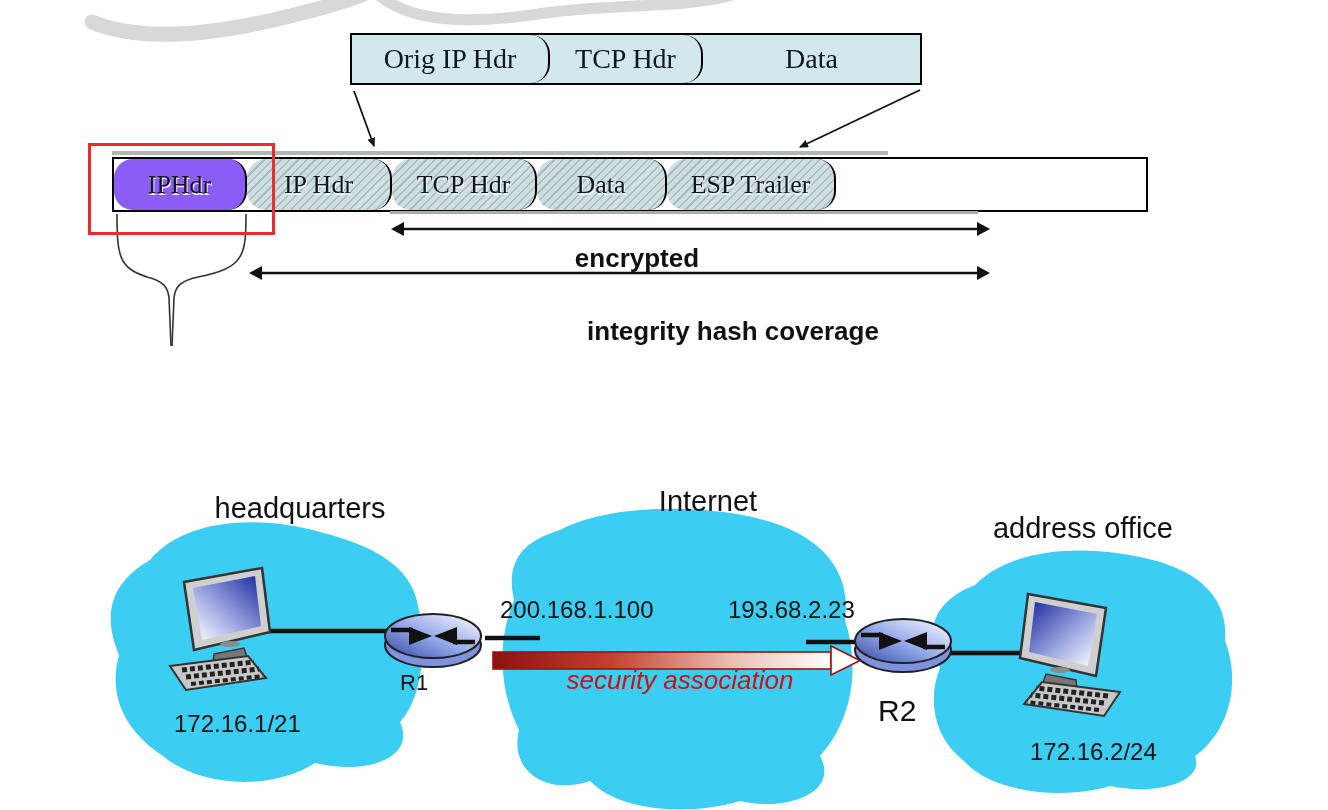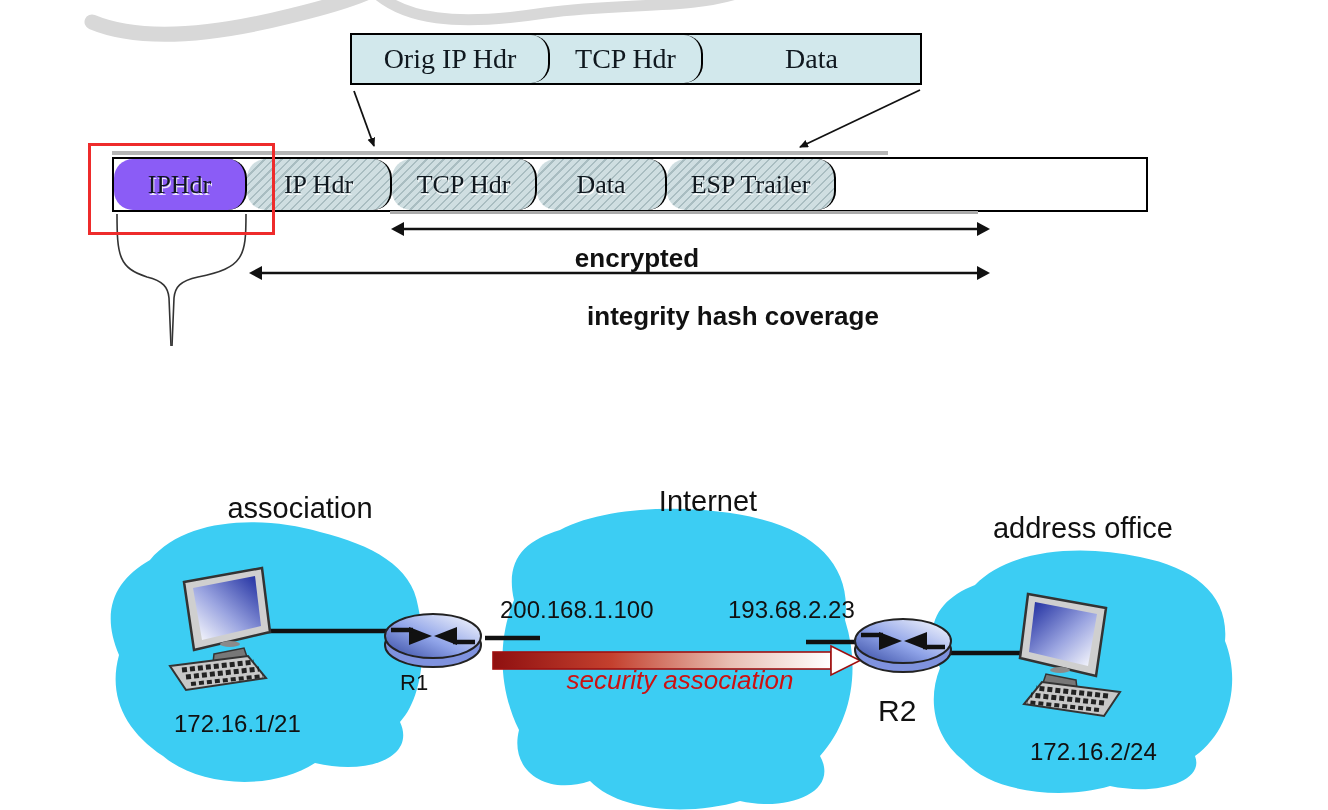--- a/index.html
+++ b/index.html
@@ -158,24 +158,24 @@
     <div class="cell divider c-hatch" style="width:145px">TCP Hdr</div>
     <div class="cell divider c-hatch" style="width:130px">Data</div>
     <div class="cell divider c-hatch" style="width:169px">ESP Trailer</div>
   </div>
 
   <div class="graystrip" style="left:390px;top:211px;width:588px;height:3px;background:#ababab;"></div>
 
   <div class="redrect"></div>
 
   <div class="blabel ctr" style="left:557px;top:243px;width:160px;font-size:26px;">encrypted</div>
-  <div class="blabel ctr" style="left:578px;top:301px;width:310px;font-size:26px;">integrity hash coverage</div>
+  <div class="blabel ctr" style="left:578px;top:316px;width:310px;font-size:26px;">integrity hash coverage</div>
 
 
-  <div class="lbl ctr" style="left:190px;top:492px;width:220px;font-size:29px;">association</div>
+  <div class="lbl ctr" style="left:190px;top:492px;width:220px;font-size:29px;">headquarters</div>
   <div class="lbl ctr" style="left:628px;top:485px;width:160px;font-size:29px;">Internet</div>
   <div class="lbl ctr" style="left:973px;top:512px;width:220px;font-size:29px;">address office</div>
 
   <div class="lbl" style="left:500px;top:596px;font-size:24px;">200.168.1.100</div>
   <div class="lbl" style="left:728px;top:596px;font-size:24px;">193.68.2.23</div>
 
   <div class="lbl" style="left:400px;top:670px;font-size:22px;">R1</div>
   <div class="lbl" style="left:878px;top:694px;font-size:30px;">R2</div>
 
   <div class="lbl" style="left:174px;top:710px;font-size:24px;">172.16.1/21</div>

